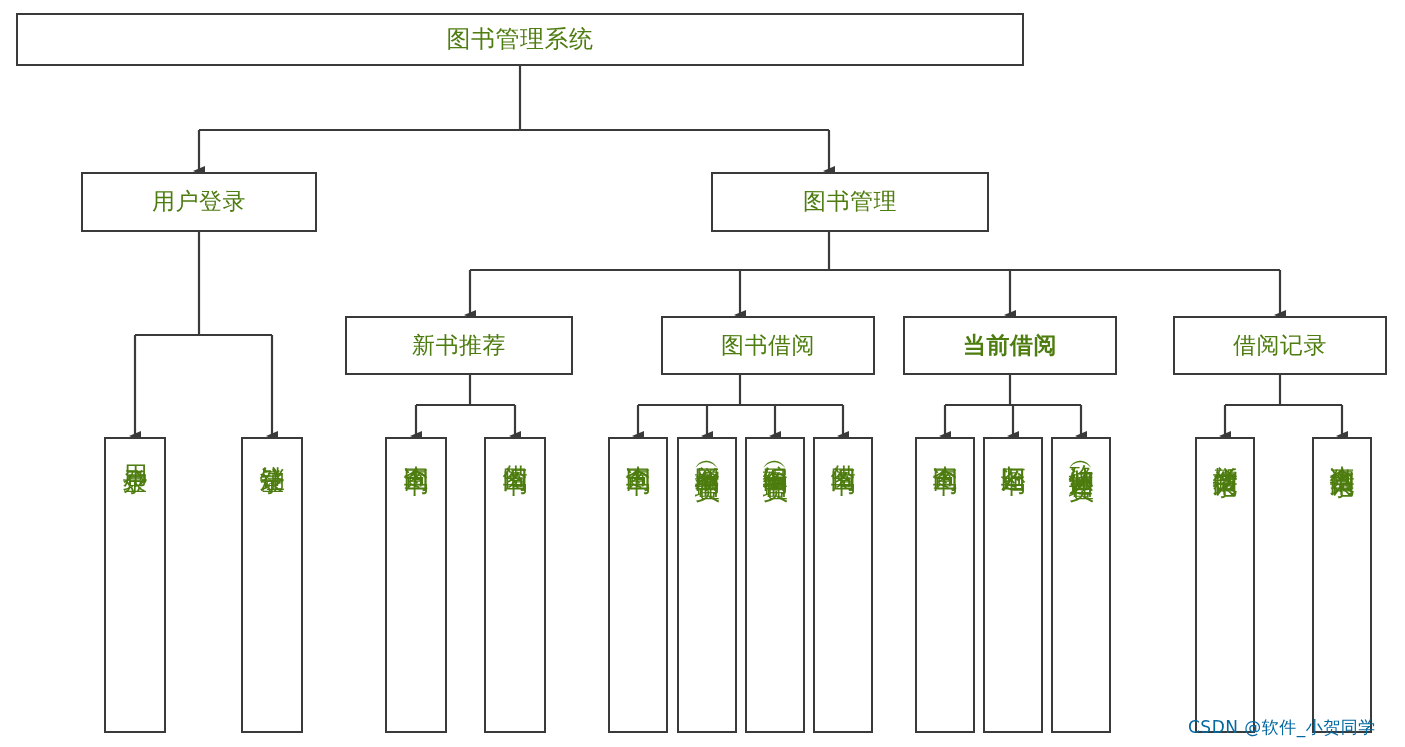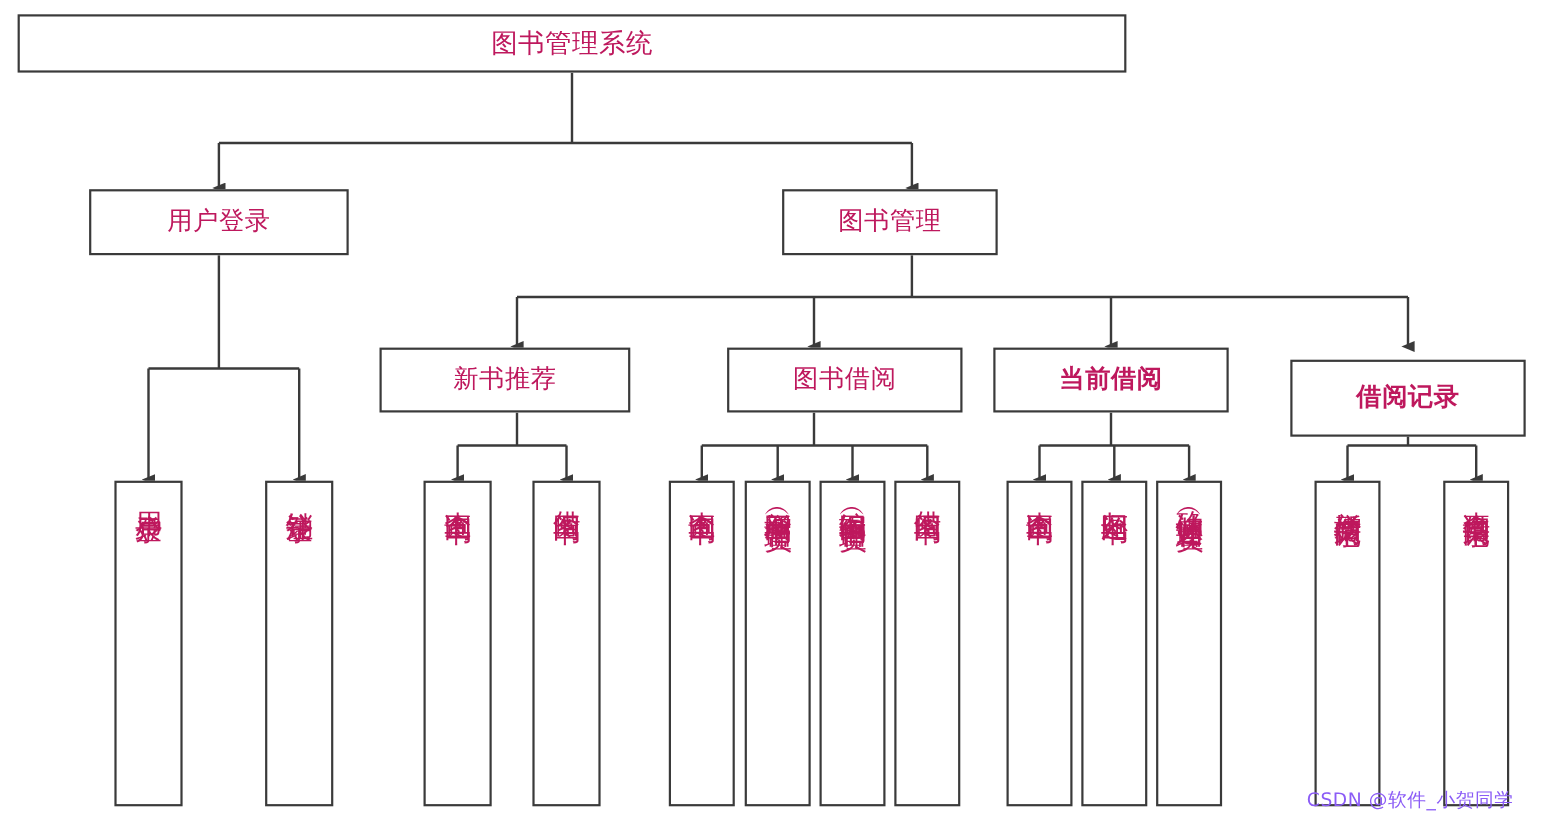--- a/index.html
+++ b/index.html
@@ -35,21 +35,21 @@
     display: flex;
     align-items: center;
     justify-content: center;
     z-index: 2;
   }
   .node .label {
     display: block;
     text-align: center;
     line-height: 1.12;
     letter-spacing: 0.5px;
-    color: #be185d;
+    color: #4d7c0f;
     white-space: nowrap;
   }
   .node.horiz .label {
     font-size: 23px;
   }
   .node.root .label {
     font-size: 24px;
   }
   .node.vert {
     align-items: flex-start;
@@ -60,21 +60,21 @@
     text-orientation: upright;
     font-size: 25px;
     line-height: 1.02;
     letter-spacing: 2px;
     white-space: normal;
     max-height: 100%;
   }
   .watermark {
     position: absolute;
     font-size: 17px;
-    color: #8b5cf6;
+    color: #0369a1;
     white-space: nowrap;
     z-index: 3;
     letter-spacing: 0.5px;
   }
 </style>
 </head>
 <body>
 
 <div id="canvas">
   <svg id="edges" viewBox="0 0 1405 747">
@@ -120,33 +120,33 @@
       </g>
   </svg>
 
   <div id="node-layer">
       <div class="node horiz root" style="left: 16px; top: 13px; width: 1008px; height: 53px;">
         <span class="label">图书管理系统</span>
       </div>
       <div class="node horiz" style="left: 81px; top: 172px; width: 236px; height: 60px;">
         <span class="label">用户登录</span>
       </div>
-      <div class="node horiz" style="left: 711px; top: 172px; width: 196px; height: 60px;">
+      <div class="node horiz" style="left: 711px; top: 172px; width: 278px; height: 60px;">
         <span class="label">图书管理</span>
       </div>
       <div class="node horiz" style="left: 345px; top: 316px; width: 228px; height: 59px;">
         <span class="label">新书推荐</span>
       </div>
       <div class="node horiz" style="left: 633px; top: 316px; width: 214px; height: 59px; margin-left: 28px;">
         <span class="label">图书借阅</span>
       </div>
       <div class="node horiz" style="left: 903px; top: 316px; width: 214px; height: 59px; font-weight: bold;">
         <span class="label">当前借阅</span>
       </div>
-      <div class="node horiz" style="left: 1173px; top: 327px; width: 214px; height: 70px; font-weight: bold;">
+      <div class="node horiz" style="left: 1173px; top: 316px; width: 214px; height: 59px;">
         <span class="label">借阅记录</span>
       </div>
       <div class="node vert" style="left: 104px; top: 437px; width: 62px; height: 296px;">
         <span class="label">用户登录</span>
       </div>
       <div class="node vert" style="left: 241px; top: 437px; width: 62px; height: 296px;">
         <span class="label">注销登录</span>
       </div>
       <div class="node vert" style="left: 385px; top: 437px; width: 62px; height: 296px;">
         <span class="label">查询图书</span>

